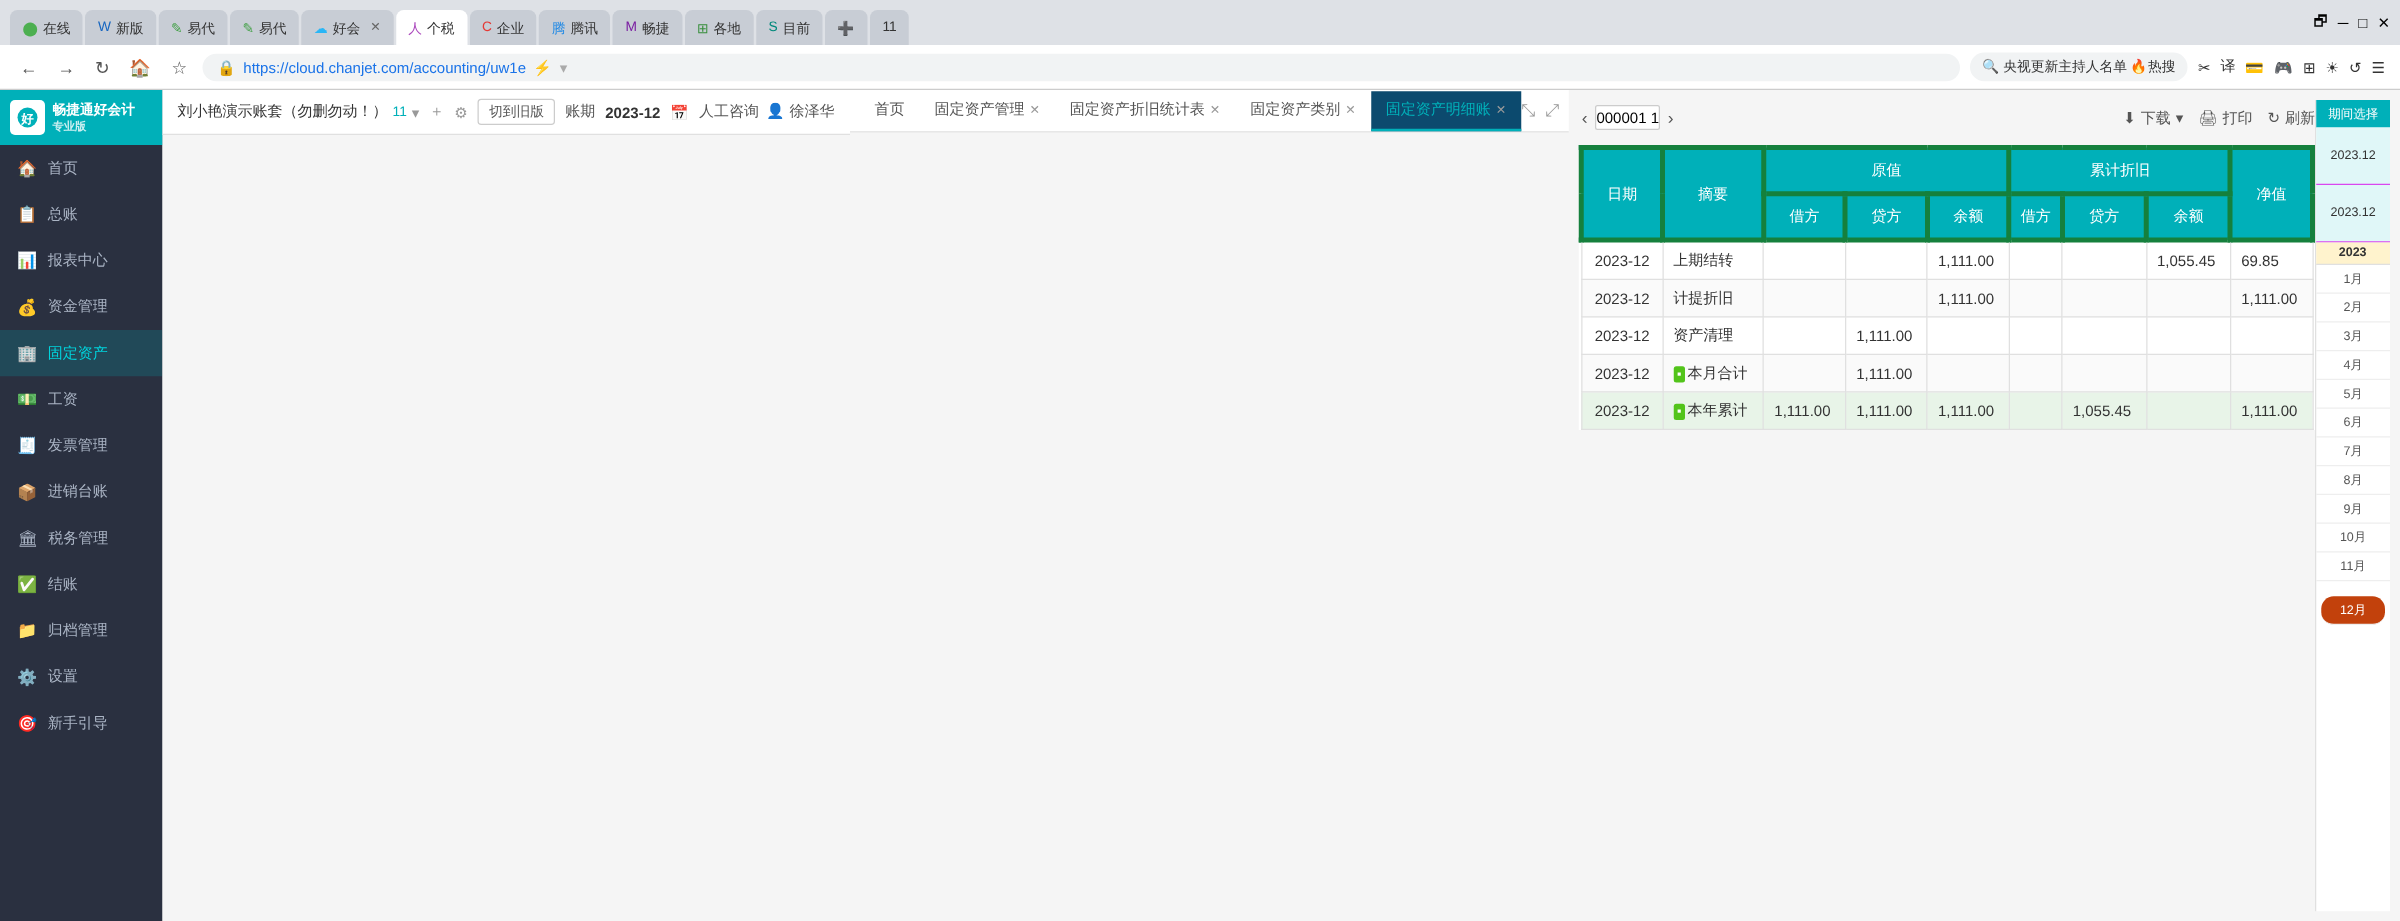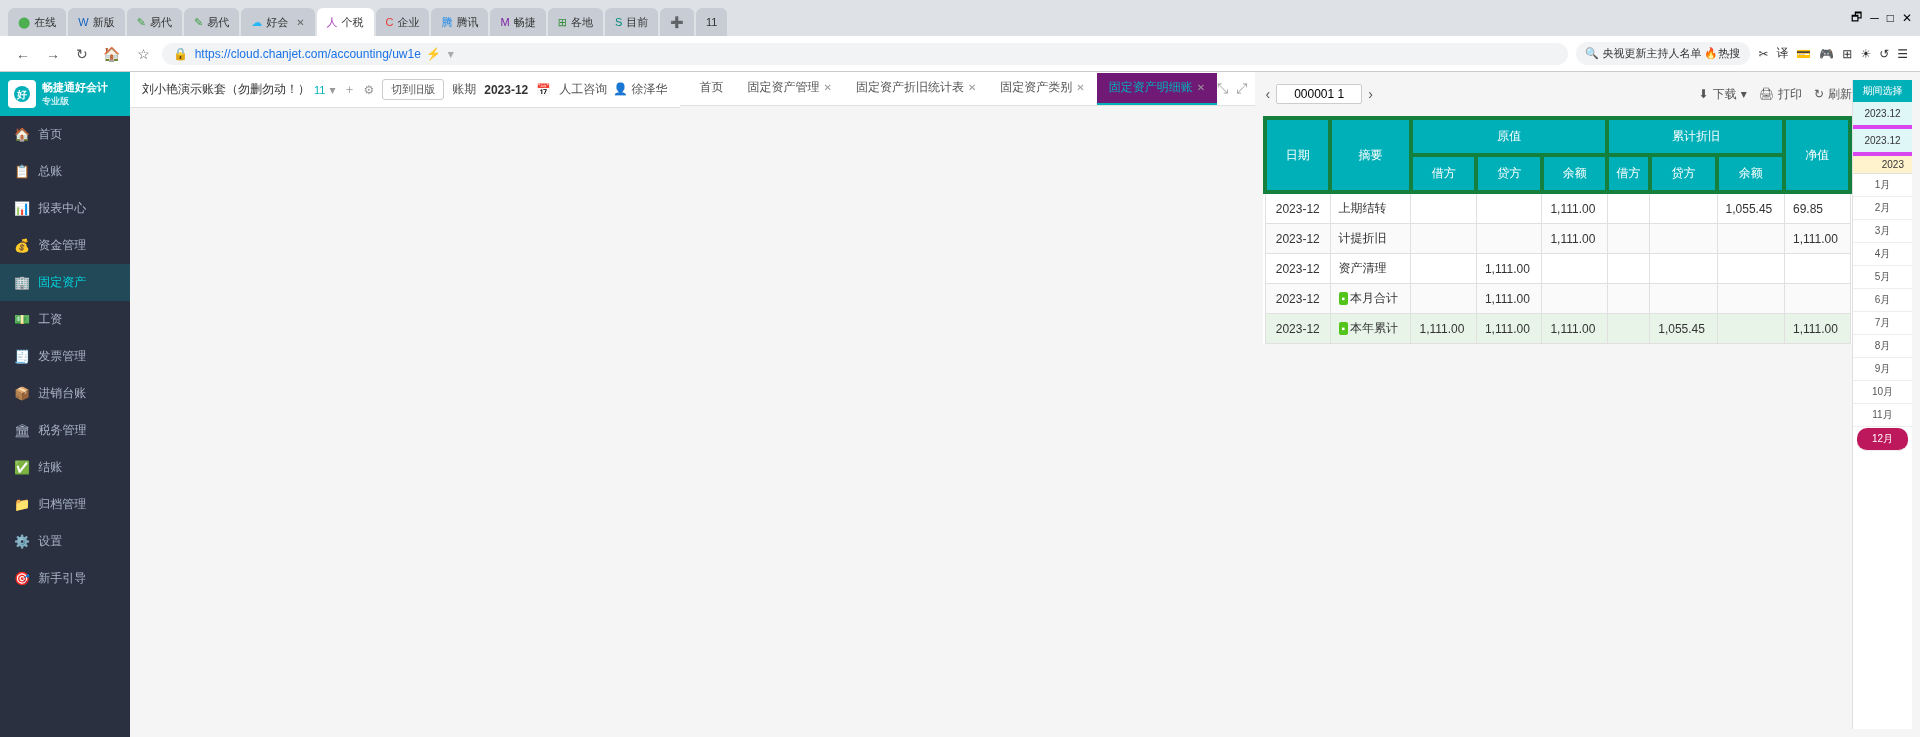--- a/index.html
+++ b/index.html
@@ -34,52 +34,52 @@
     
     .app-main { flex: 1; display: flex; flex-direction: row; background: #f5f5f5; overflow: hidden; }
     .topbar { background: #fff; height: 36px; display: flex; align-items: center; padding: 0 12px; gap: 8px; border-bottom: 1px solid #e0e0e0; }
     .topbar-company { font-size: 12px; color: #333; display: flex; align-items: center; gap: 4px; }
     .topbar-btn { padding: 2px 8px; border: 1px solid #ccc; border-radius: 3px; font-size: 11px; cursor: pointer; color: #555; background: #fff; }
     .topbar-right { margin-left: auto; display: flex; align-items: center; gap: 6px; font-size: 12px; color: #555; }
 
     
     .tab-bar { background: #fff; display: flex; align-items: center; border-bottom: 1px solid #e0e0e0; height: 34px; padding: 0 8px; gap: 0; }
     .app-tab { display: flex; align-items: center; padding: 0 12px; height: 32px; font-size: 12px; color: #555; cursor: pointer; border-bottom: 2px solid transparent; gap: 4px; white-space: nowrap; }
-    .app-tab.active { color: #00b0b9; border-bottom: 2px solid #00b0b9; background: #701a75; }
+    .app-tab.active { color: #00b0b9; border-bottom: 2px solid #00b0b9; background: #0c4a6e; }
     .app-tab-close { font-size: 10px; color: #999; cursor: pointer; }
 
     
     .content { flex: 1; overflow: auto; padding: 8px; display: flex; gap: 0; }
     .main-content { flex: 1; display: flex; flex-direction: column; gap: 8px; }
 
     
     .toolbar-row { display: flex; align-items: center; gap: 8px; padding: 4px 0; }
     .pagination-nav { display: flex; align-items: center; gap: 4px; }
     .pag-btn { cursor: pointer; color: #555; font-size: 14px; padding: 2px; }
-    .pag-current { border: 1px solid #ccc; padding: 2px 17px; font-size: 12px; border-radius: 2px; background: #fff; }
+    .pag-current { border: 1px solid #ccc; padding: 2px 0; font-size: 12px; border-radius: 2px; background: #fff; }
     .toolbar-right { margin-left: auto; display: flex; align-items: center; gap: 12px; }
     .toolbar-action { display: flex; align-items: center; gap: 4px; font-size: 12px; color: #555; cursor: pointer; }
 
     
     .data-table { width: 100%; border-collapse: collapse; background: #fff; font-size: 12px; }
     .data-table th { background: #00b0b9; color: #fff; padding: 8px 6px; text-align: center; border: 4px solid #15803d; font-weight: normal; }
     .data-table td { padding: 6px 8px; border: 1px solid #e0e0e0; text-align: center; color: #333; }
     .data-table tr:nth-child(even) td { background: #fafafa; }
     .data-table .td-left { text-align: left; }
     .data-table .td-right { text-align: left; }
     .data-table .row-summary td { background: #f0f8f0; }
     .data-table .row-total td { background: #e8f4e8; }
 
     
     .period-panel { width: 60px; background: #fff; border-left: 1px solid #e0e0e0; display: flex; flex-direction: column; font-size: 11px; }
     .period-title { background: #00b0b9; color: #fff; text-align: center; padding: 4px 2px; font-size: 10px; }
-    .period-date { background: #e0f7f8; text-align: center; padding: 6px 2px; font-size: 10px; color: #333; border-bottom: 4px solid #d946ef; }
-    .period-year { background: #fff3cd; text-align: right; padding: 3px 8px; font-size: 10px; color: #333; border-bottom: 1px solid #e0e0e0; }
+    .period-date { background: #e0f7f8; text-align: center; padding: 17px 2px; font-size: 10px; color: #333; border-bottom: 1px solid #d946ef; }
+    .period-year { background: #fff3cd; text-align: left; padding: 3px 18px; font-size: 10px; color: #333; border-bottom: 1px solid #e0e0e0; font-weight: bold; }
     .period-month { text-align: center; padding: 4px 2px; font-size: 10px; color: #555; cursor: pointer; border-bottom: 1px solid #eee; }
-    .period-month.active { background: #be185d; color: #fff; border-radius: 10px; margin: 1px 4px; }
+    .period-month.active { background: #c2410c; color: #fff; border-radius: 10px; margin: 12px 4px; }
 
     .tag-green { display: inline-block; background: #52c41a; color: #fff; border-radius: 2px; padding: 1px 3px; font-size: 10px; margin-right: 2px; }
   </style>
 </head>
 <body>
 
 <div class="browser-top">
   <div class="browser-tabs">
     <div class="browser-tab">
       <span style="color:#4caf50;">⬤</span>

